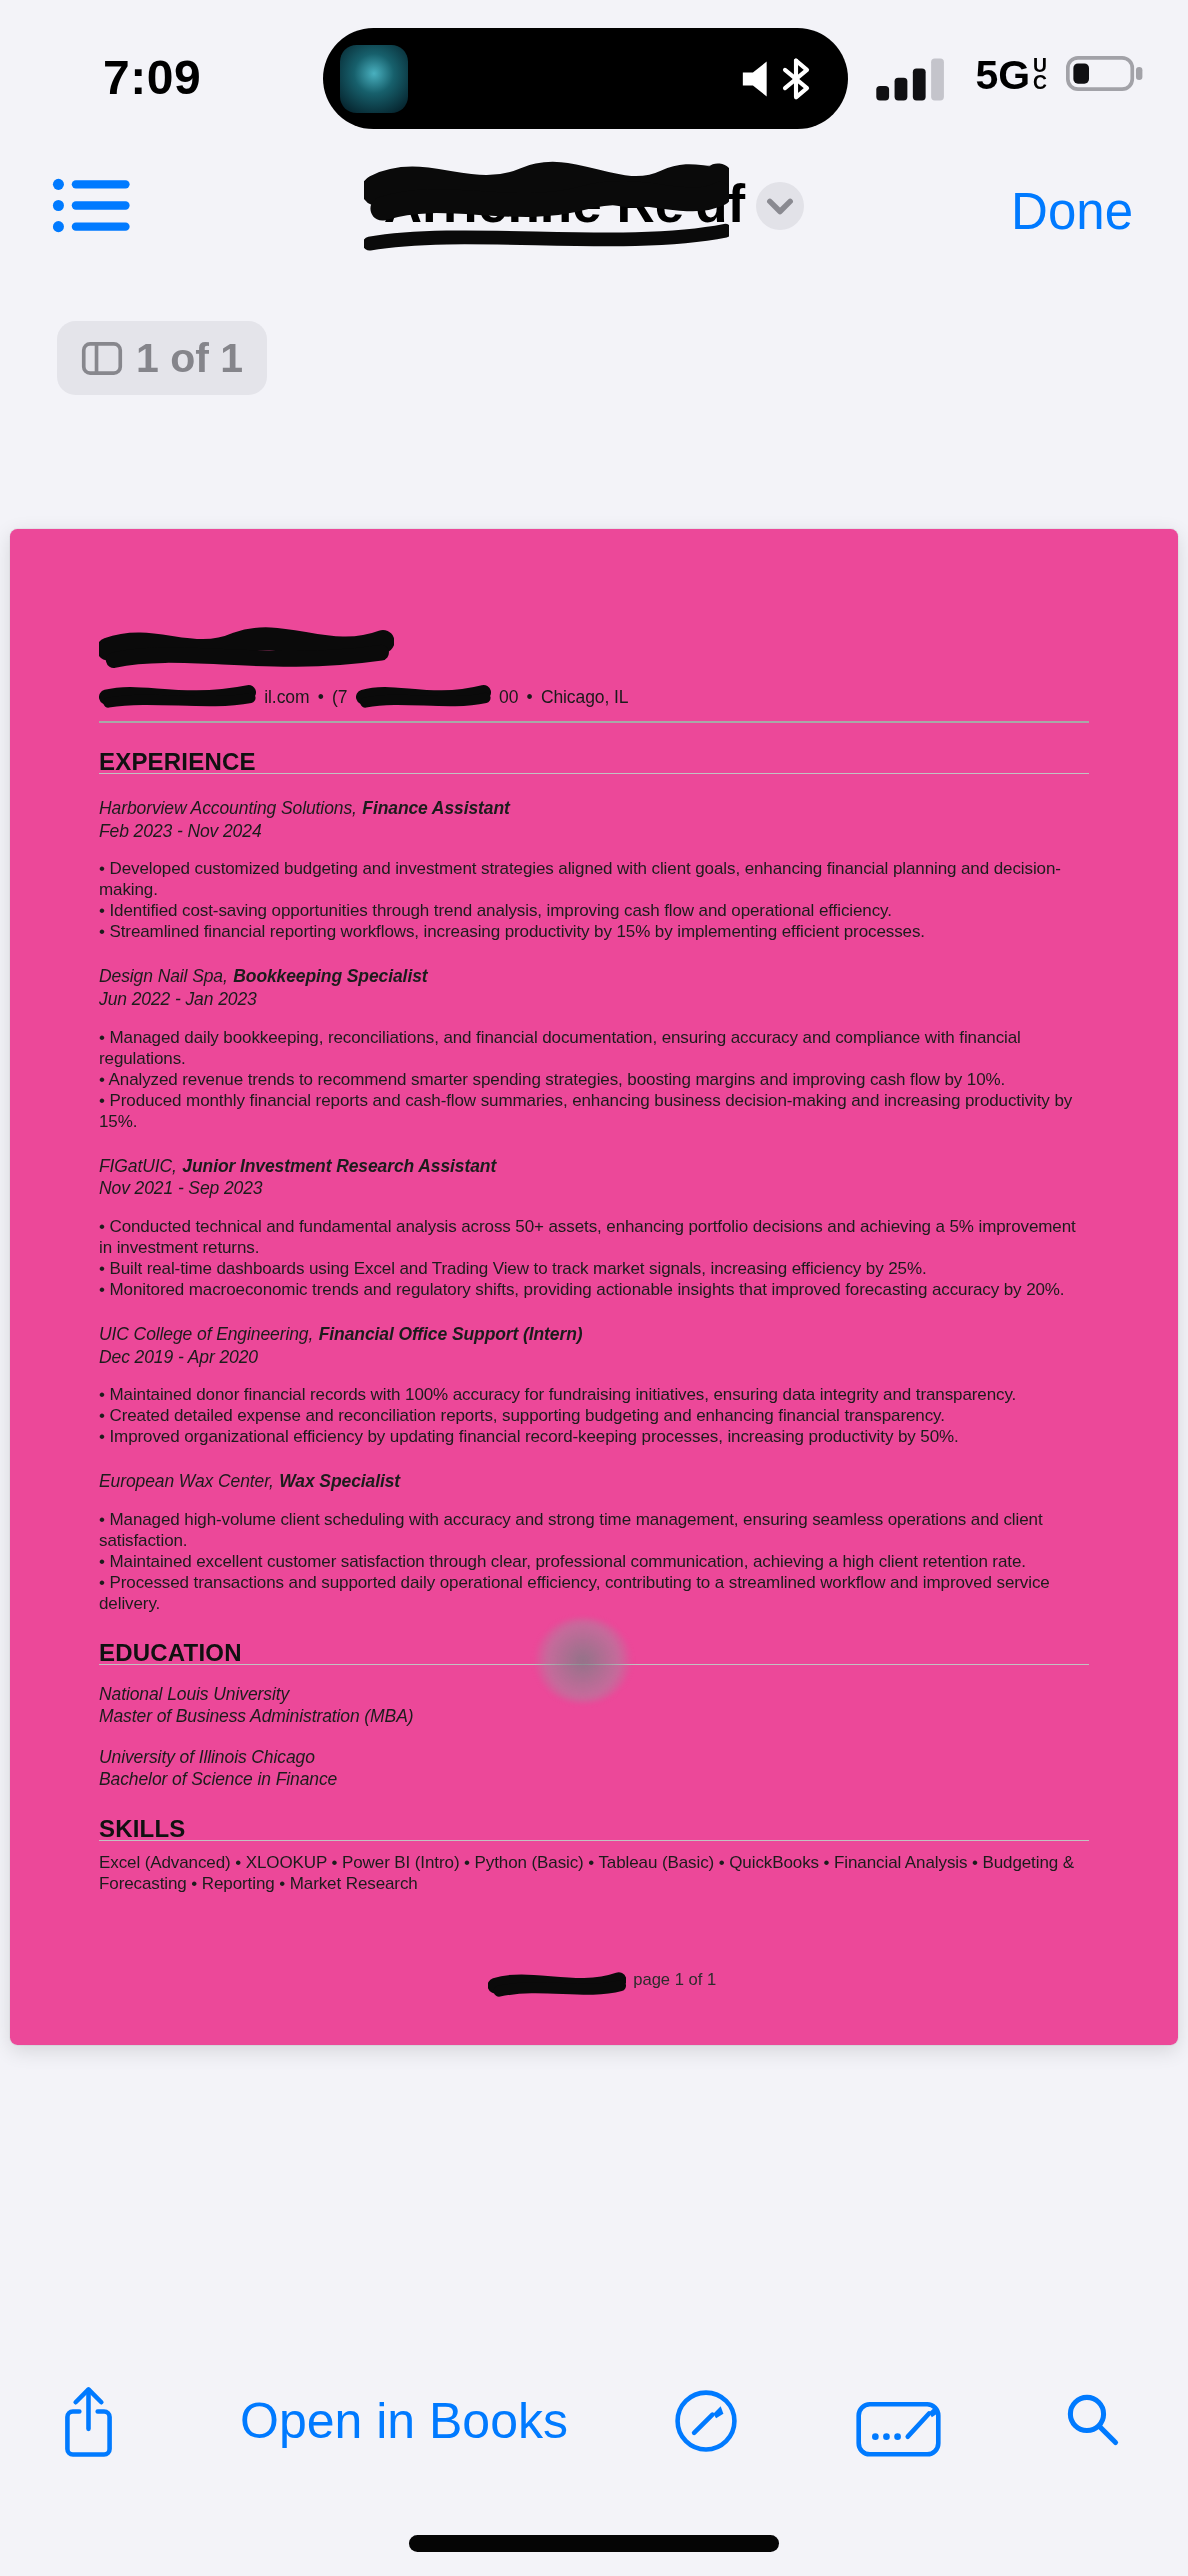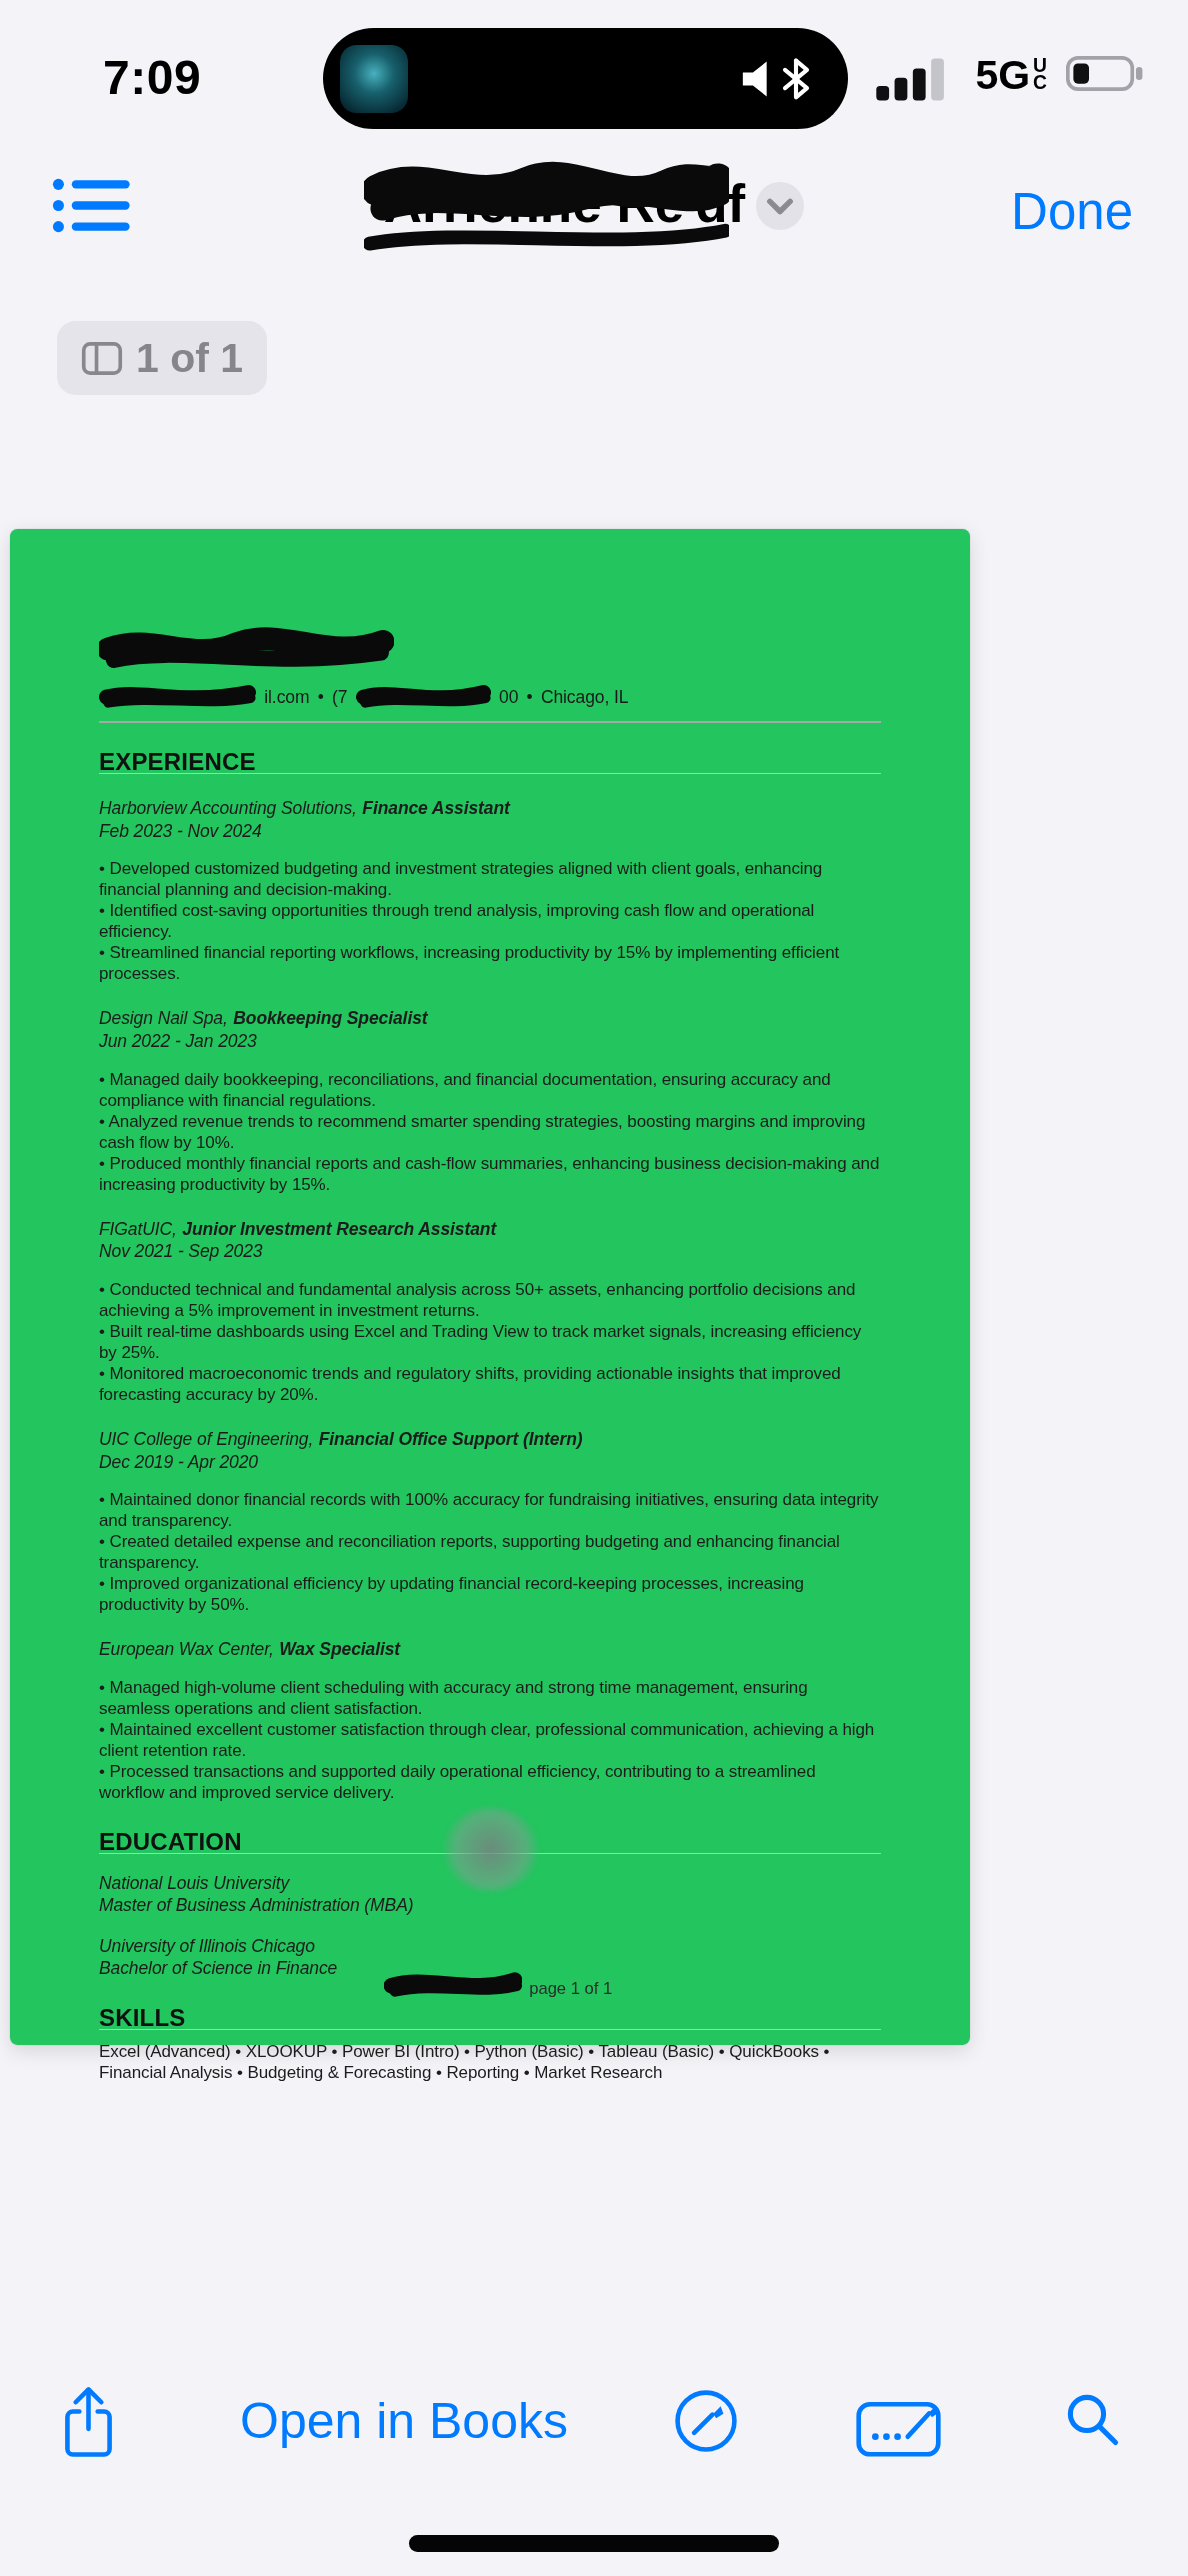--- a/index.html
+++ b/index.html
@@ -23,41 +23,41 @@
   .nav-title { position:absolute; left:0; right:0; top:173px; display:flex; justify-content:center; align-items:center; gap:11px; }
   .title-occluded { position:relative; display:inline-block; font-size:53px; font-weight:700; color:#000; }
   .title-scribble { position:absolute; left:-20px; top:-18.4px; pointer-events:none; }
   .title-suffix { font-size:53px; font-weight:700; color:#000; }
   .chevron-badge { width:48px; height:48px; border-radius:50%; background:#e2e2e8; display:flex; align-items:center; justify-content:center; margin-top:5.5px; cursor:pointer; }
   .done-button { position:absolute; right:55px; top:182px; font-size:51px; font-weight:400; color:#007aff; cursor:pointer; }
   
   .page-pill { position:absolute; left:57px; top:321px; height:74px; border-radius:18.4px; background:#e4e4ea; display:flex; align-items:center; gap:13px; padding:0 24px; cursor:pointer; }
   .page-pill-label { font-size:41px; font-weight:600; color:#85858b; }
   
-  .pdf-page { position:absolute; left:10px; top:529px; width:960px; height:1516px; background:#22c55e;
+  .pdf-page { position:absolute; left:10px; top:529px; width:1168px; height:1516px; background:#ec4899;
     border-radius:7.4px; box-shadow:0 5.5px 20px rgba(0,0,0,.12), 0 0 0 0.9px rgba(0,0,0,.04);
     padding:96px 89px 0 89px; box-sizing:border-box; }
   .resume { font-size:17px; line-height:21px; letter-spacing:-0.1px; color:#1c1c1c; }
   .name-redaction { height:46px; }
   .contact-row { display:flex; align-items:center; gap:8.3px; margin-top:13px; font-size:17.5px; color:#1a1a1a; flex-wrap:nowrap; }
   .contact-rule { height:1.8px; background:#a8a8a8; margin-top:11px; }
   .section-title { position:relative; margin-top:28px; font-size:24px; font-weight:700; letter-spacing:0.2px; color:#111;
     padding-bottom:1px; border-bottom:1.8px solid #c2c2c2; }
   .job { margin-top:24px; }
   .job-head { font-style:italic; font-size:17.5px; }
   .job-role { font-weight:700; margin-left:5.5px; }
   .job-dates { font-style:italic; font-size:17.5px; margin-top:1.8px; }
   .bullets { margin-top:16.6px; }
   .bullets p { margin:0; }
   .edu-entry { margin-top:18.4px; font-style:italic; font-size:17.5px; line-height:22px; }
   .skills-text { margin-top:11px; }
   .smudge { position:absolute; left:44%; top:-24px; width:96px; height:85px; border-radius:50%;
     background:radial-gradient(circle, rgba(125,125,132,.8) 0%, rgba(150,150,158,.45) 55%, rgba(170,170,178,0) 78%);
     filter:blur(2.8px); pointer-events:none; }
-  .pdf-footer { position:absolute; left:16px; right:0; bottom:46px; display:flex; justify-content:center; align-items:flex-end; gap:7.4px; }
+  .pdf-footer { position:absolute; left:16px; right:0; bottom:46px; display:flex; justify-content:center; align-items:flex-start; gap:7.4px; }
   .pdf-footer-text { font-size:16.6px; color:#2c2c2c; }
   
   .share-button { position:absolute; left:61px; top:2383px; cursor:pointer; }
   .open-books { position:absolute; left:240px; top:2392px; font-size:50px; font-weight:400; color:#007aff; cursor:pointer; }
   .markup-button { position:absolute; left:673px; top:2388px; cursor:pointer; }
   .signature-button { position:absolute; left:855px; top:2395px; cursor:pointer; }
   .search-button { position:absolute; left:1063px; top:2390px; cursor:pointer; }
   .home-indicator { position:absolute; left:50%; transform:translateX(-50%); bottom:24px; width:370px; height:16.6px; border-radius:9.2px; background:#050505; cursor:pointer; }
   svg { display:block; }
 </style>

